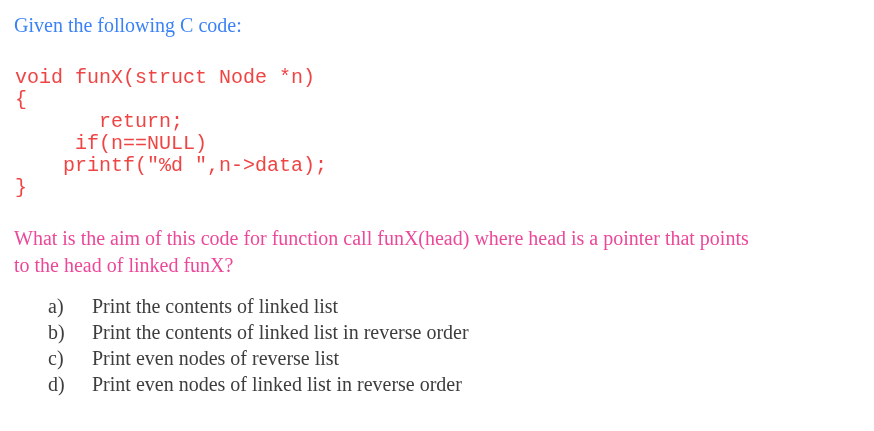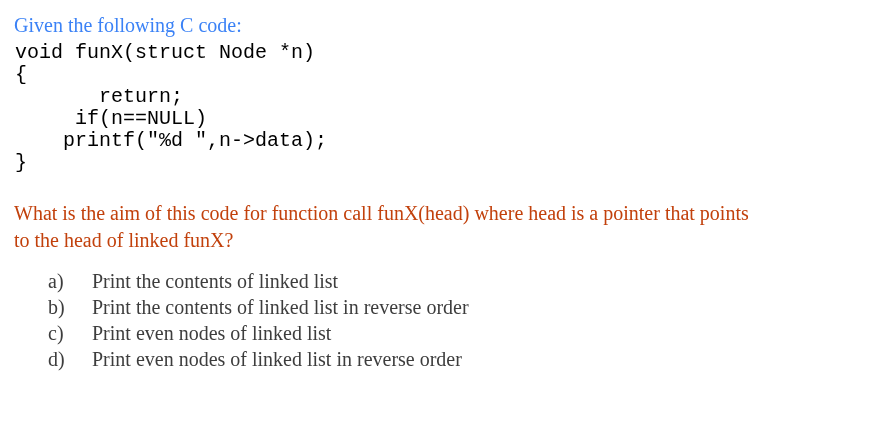--- a/index.html
+++ b/index.html
@@ -18,34 +18,34 @@
     height: 431px;
     background: #ffffff;
   }
   .intro {
     margin: 12px 0 0 14px;
     font-size: 20px;
     line-height: 26px;
     color: #3b82f6;
   }
   .code-block {
-    margin: 4px 0 0 15px;
+    margin: 29px 0 0 15px;
     font-family: "Liberation Mono", monospace;
     font-size: 20px;
     line-height: 22px;
-    color: #000000;
+    color: #ef4444;
   }
   .code-line {
     white-space: pre;
   }
   .prompt {
     margin: 26px 0 0 14px;
     font-size: 20px;
     line-height: 27px;
-    color: #c2410c;
+    color: #ec4899;
   }
   .options {
     margin: 14px 0 0 0;
     font-size: 20px;
     line-height: 26px;
     color: #3d3d3d;
   }
   .option-row {
     display: flex;
     margin-left: 48px;
@@ -83,21 +83,21 @@
     <div class="option-row">
       <span class="option-marker">a)</span>
       <span class="option-label">Print the contents of linked list</span>
     </div>
     <div class="option-row">
       <span class="option-marker">b)</span>
       <span class="option-label">Print the contents of linked list in reverse order</span>
     </div>
     <div class="option-row">
       <span class="option-marker">c)</span>
-      <span class="option-label">Print even nodes of linked list</span>
+      <span class="option-label">Print even nodes of reverse list</span>
     </div>
     <div class="option-row">
       <span class="option-marker">d)</span>
       <span class="option-label">Print even nodes of linked list in reverse order</span>
     </div>
   </div>
 
 </div>
 
 </body></html>

